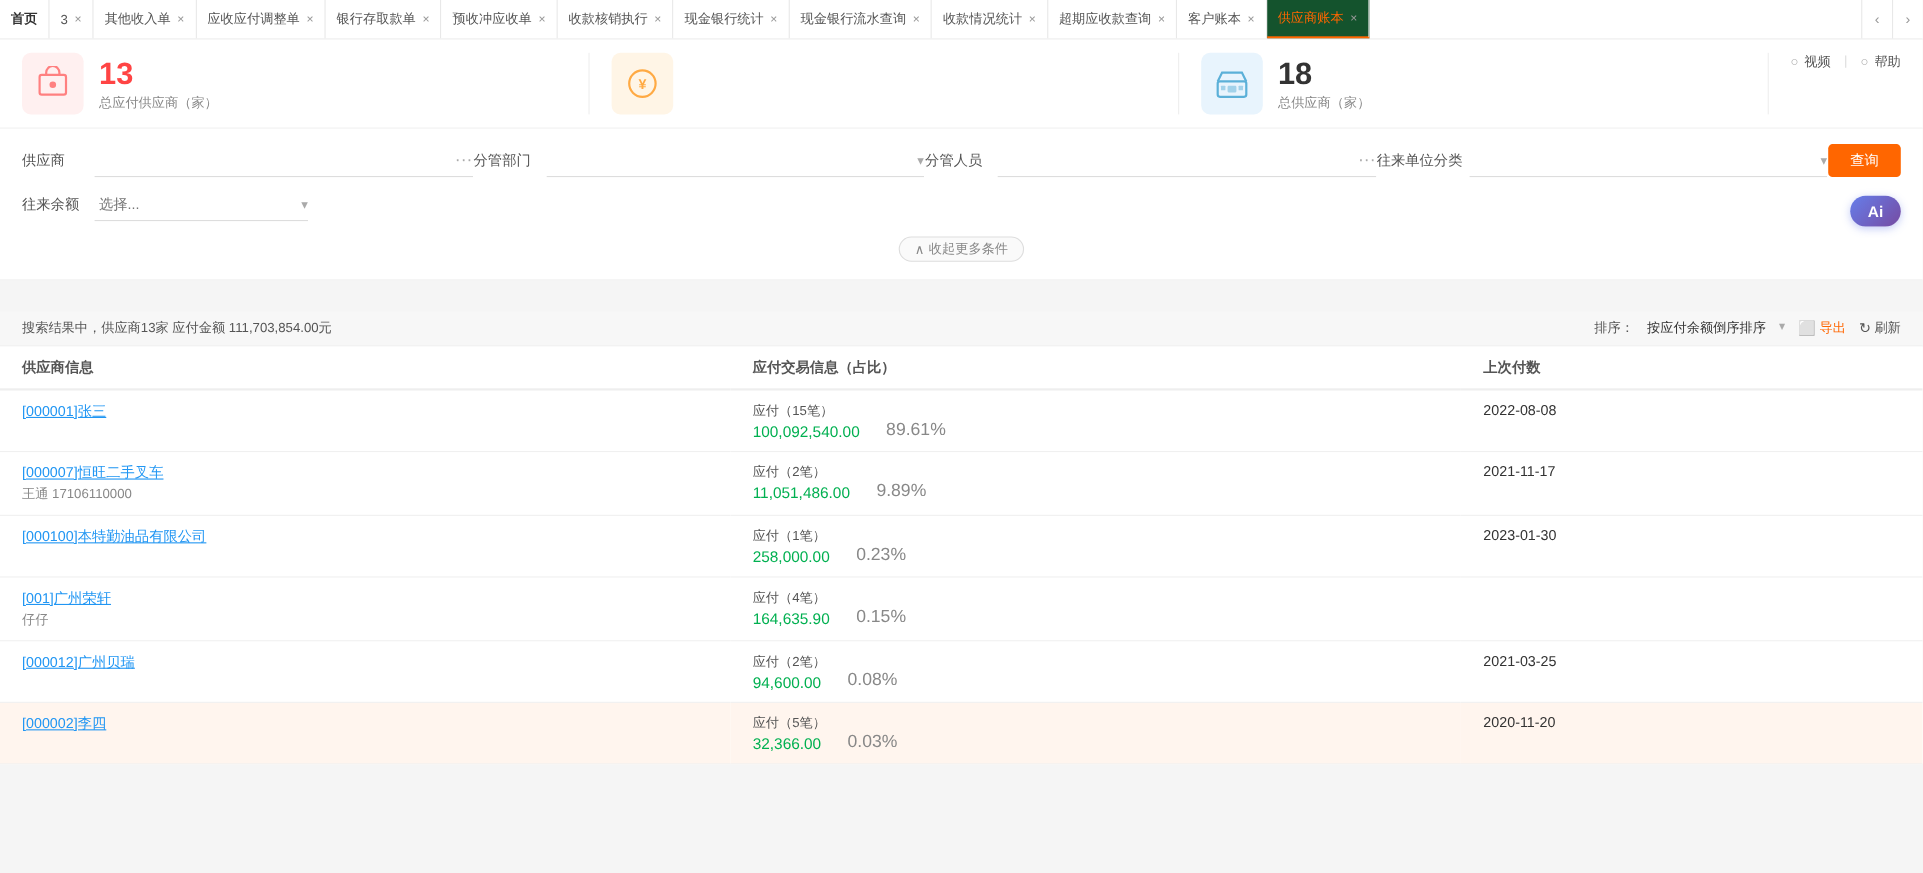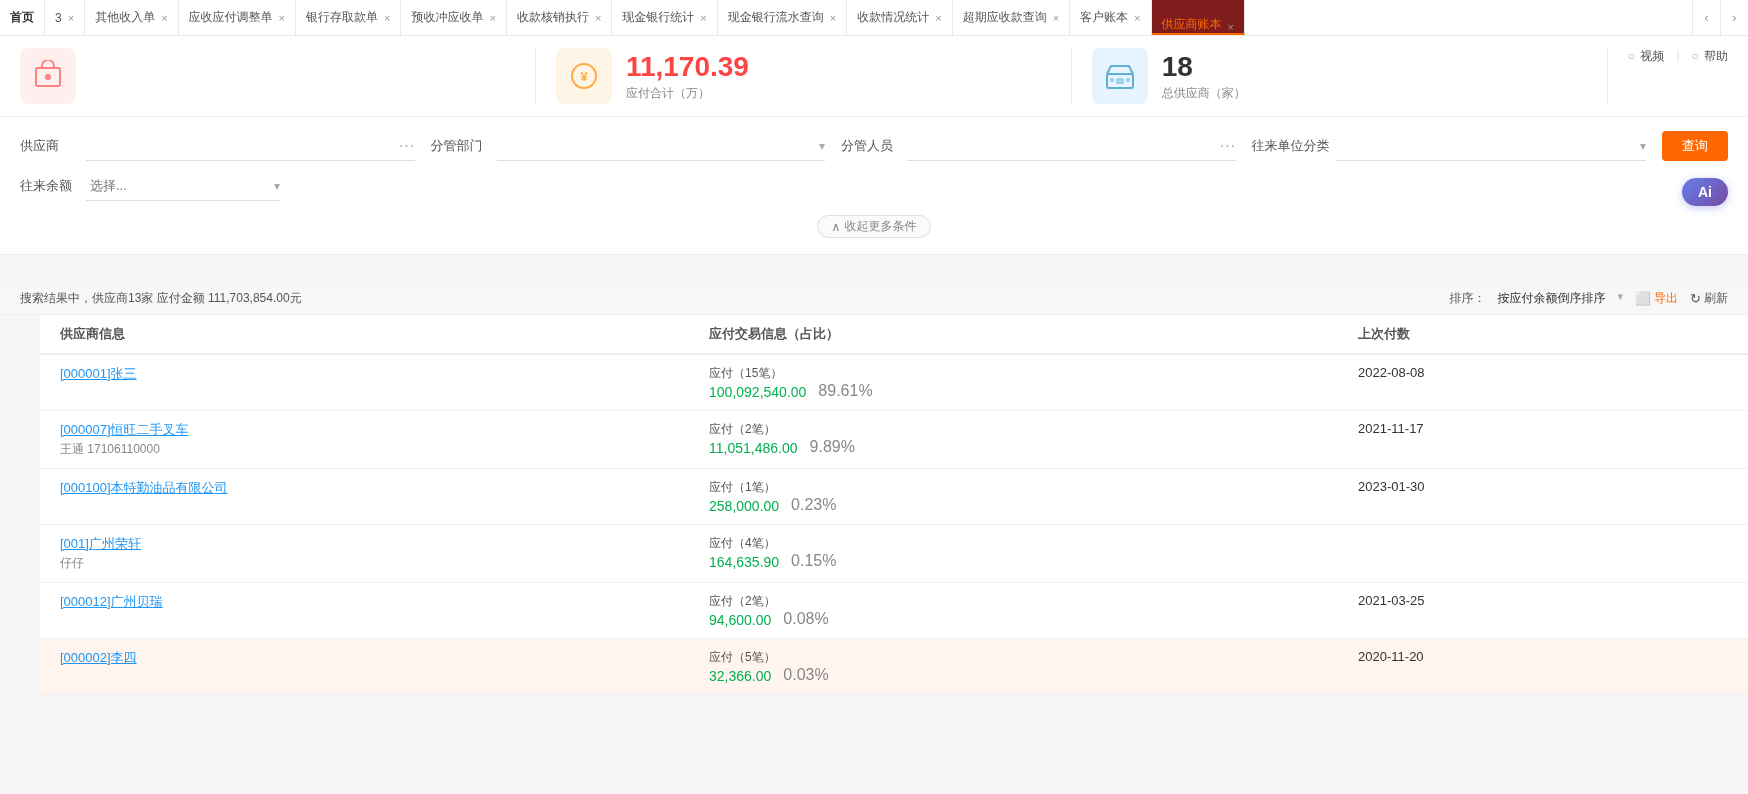--- a/index.html
+++ b/index.html
@@ -10,21 +10,21 @@
       display: flex; align-items: center; background: #fff; border-bottom: 1px solid #e8e8e8;
       height: 36px; overflow: hidden; padding: 0;
     }
     .nav-tab {
       display: flex; align-items: center; padding: 0 10px; height: 100%;
       border-right: 1px solid #e8e8e8; white-space: nowrap; cursor: pointer;
       font-size: 12px; color: #555; flex-shrink: 0;
     }
     .nav-tab.home { color: #333; font-weight: bold; }
     .nav-tab .close-x { margin-left: 6px; color: #999; font-size: 11px; }
-    .nav-tab.active { background: #7f1d1d; color: #ff6600; border-bottom: 2px solid #ff6600; align-items: flex-end; }
+    .nav-tab.active { background: #14532d; color: #ff6600; border-bottom: 2px solid #ff6600; }
     .nav-arrow { width: 28px; height: 36px; display: flex; align-items: center; justify-content: center; cursor: pointer; border-left: 1px solid #e8e8e8; color: #999; flex-shrink: 0; }
     .nav-spacer { flex: 1; }
 
     
     .summary-bar {
       display: flex; align-items: stretch; background: #fff; padding: 12px 20px;
       border-bottom: 1px solid #eee; gap: 0;
     }
     .summary-item {
       display: flex; align-items: center; gap: 14px; flex: 1;
@@ -45,21 +45,21 @@
     .summary-right-actions {
       display: flex; align-items: flex-start; gap: 12px; font-size: 12px; color: #555;
       margin-left: auto; padding-left: 20px; flex-shrink: 0;
     }
     .summary-right-actions span { cursor: pointer; color: #555; }
 
     
     .filter-area {
       background: #fff; padding: 14px 20px 8px 20px; border-bottom: 1px solid #eee;
     }
-    .filter-row { display: flex; align-items: flex-end; gap: 16px; margin-bottom: 10px; flex-wrap: wrap; }
+    .filter-row { display: flex; align-items: flex-end; gap: 1px; margin-bottom: 10px; flex-wrap: wrap; }
     .filter-item { display: flex; align-items: center; gap: 6px; flex: 1; min-width: 180px; }
     .filter-label { font-size: 13px; color: #555; white-space: nowrap; flex-shrink: 0; min-width: 60px; }
     .filter-dots { color: #aaa; font-size: 16px; margin-left: 2px; cursor: pointer; }
     .filter-dropdown-arrow { color: #aaa; font-size: 12px; cursor: pointer; }
     .filter-input-wrapper {
       flex: 1; display: flex; align-items: center; border-bottom: 1px solid #ddd; height: 30px;
     }
     .filter-input-wrapper input {
       flex: 1; border: none; outline: none; font-size: 13px; padding: 0 4px; background: transparent;
     }
@@ -84,37 +84,37 @@
     .result-bar-right { display: flex; align-items: flex-start; gap: 12px; }
     .sort-label { color: #555; }
     .sort-value { color: #333; font-weight: 500; cursor: pointer; }
     .sort-arrow { color: #aaa; font-size: 11px; }
     .action-btn {
       display: flex; align-items: center; gap: 3px; cursor: pointer; color: #ff6600; font-size: 12px;
     }
     .refresh-btn { color: #555; }
 
     
-    .table-container { background: #fff; overflow-x: auto; margin-left: 40px; }
+    .table-container { background: #fff; overflow-x: auto; }
     table { width: 100%; border-collapse: collapse; }
     thead tr { border-bottom: 2px solid #eee; }
     thead th {
       text-align: left; padding: 10px 20px; font-size: 13px; color: #555;
       font-weight: 600; white-space: nowrap; background: #fff;
     }
     tbody tr { border-bottom: 1px solid #f0f0f0; }
     tbody tr.highlighted { background: #fff5ee; }
     tbody td { padding: 10px 20px; vertical-align: top; }
     .supplier-name { color: #2196F3; cursor: pointer; font-size: 13px; text-decoration: underline; }
     .supplier-sub { font-size: 12px; color: #888; margin-top: 2px; }
     .payable-label { font-size: 12px; color: #555; }
     .payable-amount { color: #00b050; font-size: 14px; font-weight: 500; margin-top: 2px; cursor: pointer; }
     .payable-pct { font-size: 16px; color: #888; margin-left: 12px; }
     .last-pay-date { font-size: 13px; color: #333; }
-    .payable-row { display: flex; align-items: flex-start; gap: 0; }
+    .payable-row { display: flex; align-items: flex-start; gap: 12px; }
     .col-supplier { width: 38%; }
     .col-payable { width: 38%; }
     .col-lastpay { width: 24%; }
 
     
     .ai-button {
       position: fixed; right: 20px; top: 178px; background: linear-gradient(135deg, #667eea 0%, #764ba2 100%);
       color: #fff; border: none; border-radius: 20px; padding: 6px 16px;
       font-size: 14px; font-weight: bold; cursor: pointer; z-index: 100;
       box-shadow: 0 2px 8px rgba(102,126,234,0.4);
@@ -182,32 +182,32 @@
 
 <div class="summary-bar">
   <div class="summary-item">
     <div class="summary-icon icon-pink">
       <svg width="32" height="32" viewBox="0 0 32 32">
         <rect x="4" y="8" width="24" height="18" rx="2" fill="none" stroke="#ff8080" stroke-width="2"></rect>
         <path d="M10 8V6a6 6 0 0 1 12 0v2" fill="none" stroke="#ff8080" stroke-width="2"></path>
         <circle cx="16" cy="17" r="3" fill="#ff8080"></circle>
       </svg>
     </div>
+    <div class="summary-content">
+      <span class="summary-number">13</span>
+      <span class="summary-label">总应付供应商（家）</span>
+    </div>
   </div>
 
   <div class="summary-item">
     <div class="summary-icon icon-orange">
       <svg width="32" height="32" viewBox="0 0 32 32">
         <circle cx="16" cy="16" r="12" fill="none" stroke="#ffaa44" stroke-width="2"></circle>
         <text x="16" y="21" text-anchor="middle" font-size="13" fill="#ffaa44" font-weight="bold">¥</text>
       </svg>
-    </div>
-    <div class="summary-content">
-      <span class="summary-number">11,170.39</span>
-      <span class="summary-label">应付合计（万）</span>
     </div>
   </div>
 
   <div class="summary-item">
     <div class="summary-icon icon-blue">
       <svg width="32" height="32" viewBox="0 0 32 32">
         <rect x="3" y="14" width="26" height="14" rx="2" fill="none" stroke="#5bb0d8" stroke-width="2"></rect>
         <path d="M3 14 L7 6 L25 6 L29 14" fill="none" stroke="#5bb0d8" stroke-width="2"></path>
         <rect x="12" y="18" width="8" height="6" rx="1" fill="#5bb0d8" opacity="0.5"></rect>
         <rect x="6" y="18" width="4" height="4" rx="0.5" fill="#5bb0d8" opacity="0.5"></rect>

